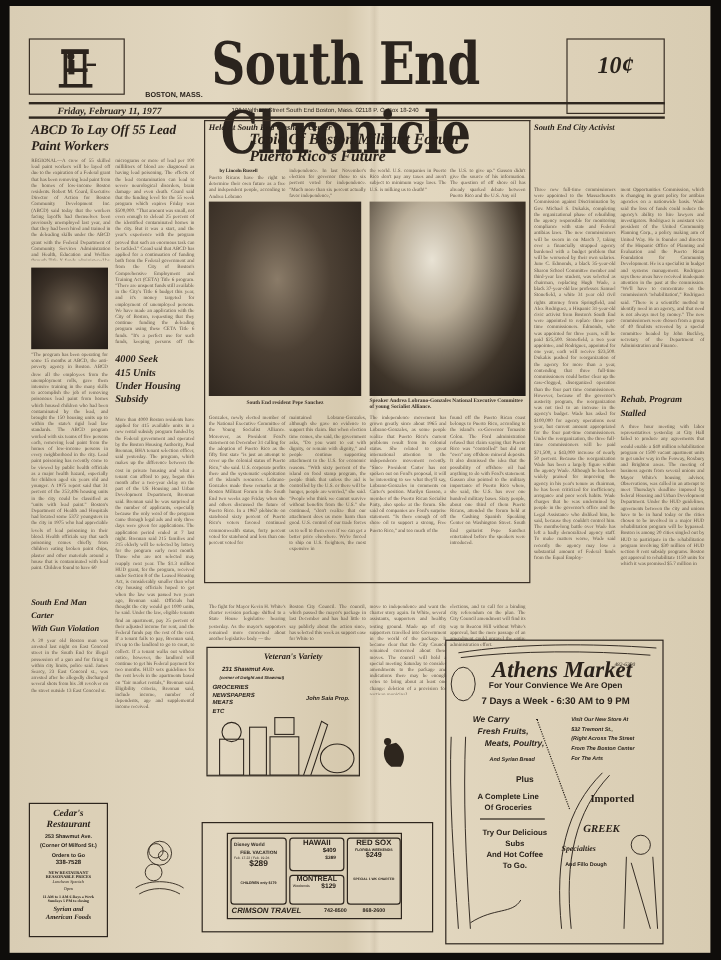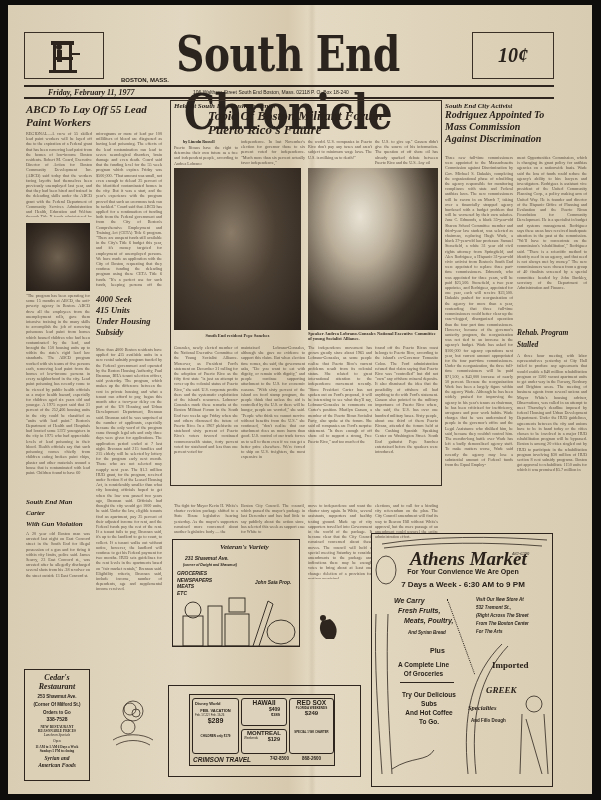--- a/index.html
+++ b/index.html
@@ -8,21 +8,21 @@
   .page {
     position: absolute; left: 8px; top: 5px; width: 584px; height: 789px;
     background: linear-gradient(90deg, #d9cdb4 0%, #e2d7c0 30%, #d6c9ae 48%, #e4d9c2 52%, #ddd1b8 80%, #d8ccb2 100%);
   }
   .fold { position: absolute; left: 300px; top: 0; width: 8px; height: 100%;
     background: linear-gradient(90deg, rgba(0,0,0,0), rgba(120,100,70,0.12), rgba(0,0,0,0)); }
   .abs { position: absolute; }
   
   .mast-box { border: 1px solid #3a3026; }
   .logo-box { left: 16px; top: 27px; width: 80px; height: 47px; }
-  .price-box { left: 464px; top: 27px; width: 82px; height: 47px; }
+  .price-box { left: 464px; top: 27px; width: 82px; height: 63px; }
   .price { font-family: "Liberation Serif", serif; font-weight: bold; font-style: italic; font-size: 20px; text-align:center; line-height: 45px; }
   .title { left: 100px; top: 20px; width: 360px; font-family: "DejaVu Serif", serif; font-weight: bold; font-size: 39px; letter-spacing: -0.5px; color: #2b241e; text-align: center; transform: scaleY(1.25); transform-origin: top; }
   .loc { left: 113px; top: 72px; font-family: "Liberation Sans", sans-serif; font-size: 6px; font-weight: bold; }
   .rule { background: #2f271f; height: 2px; left: 16px; width: 530px; }
   .dateline { left: 40px; top: 83px; font-style: italic; font-weight: bold; font-size: 8px; }
   .address { left: 185px; top: 84px; font-family: "Liberation Sans", sans-serif; font-size: 5px; }
   
   .hl { font-family: "Liberation Serif", serif; font-weight: bold; font-style: italic; color: #2a221b; }
   .kicker { font-style: italic; font-weight: bold; font-size: 7px; }
   .body { font-size: 4.2px; line-height: 5.2px; color: #5a4e40; text-align: justify; overflow: hidden; }
@@ -205,25 +205,20 @@
         <div style="font-size:6px;font-weight:bold;">$249</div>
         <div style="font-size:2.8px;font-weight:bold;margin-top:14px;">SPECIAL 1 WK CHARTER</div>
       </div>
       <div style="position:absolute;left:3px;top:61px;font-family:'Liberation Sans',sans-serif;font-weight:bold;font-style:italic;font-size:6.5px;">CRIMSON TRAVEL</div>
       <div style="position:absolute;left:80px;top:61px;font-family:'Liberation Sans',sans-serif;font-weight:bold;font-size:4.5px;">742-8500</div>
       <div style="position:absolute;left:112px;top:61px;font-family:'Liberation Sans',sans-serif;font-weight:bold;font-size:4.5px;">868-2600</div>
     </div>
   </div>
 
   <div class="abs kicker" style="left:437px;top:97px;">South End City Activist</div>
-  <div class="abs hl" style="left:437px;top:104px;width:148px;font-size:10px;line-height:12px;">
-    <div>Rodriguez Appointed To</div>
-    <div>Mass Commission</div>
-    <div>Against Discrimination</div>
-  </div>
   <div class="abs body" style="left:437px;top:150px;width:68px;height:370px;">Three new full-time commissioners were appointed to the Massachusetts Commission against Discrimination by Gov. Michael S. Dukakis, completing the organizational phase of rebuilding the agency responsible for monitoring compliance with state and Federal antibias laws. The new commissioners will be sworn in on March 7, taking over a financially strapped agency burdened with a budget problem that will be worsened by their own salaries. June C. Edmonds, a black 35-year-old Sharon School Committee member and third-year law student, was selected as chairman, replacing Hugh Wade, a black 37-year-old law professor. Samuel Stonefield, a white 31 year old civil rights attorney from Springfield, and Alex Rodriguez, a Hispanic 31-year-old civic activist from Boston's South End were appointed to replace three part-time commissioners. Edmonds, who was appointed for three years, will be paid $25,500. Stonefield, a two year appointee, and Rodriguez, appointed for one year, each will receive $23,500. Dukakis pushed for reorganization of the agency for more than a year, contending that three full-time commissioners could better clear up the case-clogged, disorganized operation than the four part time commissioners. However, because of the governor's austerity program, the reorganization was not tied to an increase in the agency's budget. Wade has asked for $100,000 for agency operations next year, but current amount appropriated for the four part-time commissioners. Under the reorganization, the three full-time commissioners will be paid $71,500, a $43,000 increase of nearly 50 percent. Because the reorganization Wade has been a largely figure within the agency Wade. Although he has been widely praised for improving the agency in his year's tenure as chairman, he has been criticized for inefficiency, arrogance and poor work habits. Wade charges that he was undermined by people in the governor's office and the Legal Assistance who disliked him, he said, because they couldn't control him. The months-long battle over Wade has left a badly demoralized agency staff. To make matters worse, Wade said recently the agency may lose a substantial amount of Federal funds from the Equal Employ-</div>
   <div class="abs body" style="left:509px;top:150px;width:70px;height:168px;">ment Opportunities Commission, which is changing its grant policy for antibias agencies on a nationwide basis. Wade said the loss of funds could reduce the agency's ability to hire lawyers and investigators. Rodriguez is assistant vice president of the United Community Planning Corp., a policy making arm of United Way. He is founder and director of the Hispanic Office of Planning and Evaluation and the Puerto Rican Foundation for Community Development. He is a specialist in budget and systems management. Rodriguez says these areas have received inadequate attention in the past at the commission. "We'll have to concentrate on the commission's 'rehabilitation'," Rodriguez said. "There is a scientific method to identify need in an agency, and that need is not always met by money." The new commissioners were chosen from a group of 40 finalists screened by a special committee headed by John Buckley, secretary of the Department of Administration and Finance.</div>
 
   <div class="abs hl" style="left:509px;top:322px;width:72px;font-size:7.5px;line-height:12px;">
     <div>Rehab. Program</div>
     <div>Stalled</div>
   </div>
   <div class="abs body" style="left:509px;top:348px;width:70px;height:162px;">A three hour meeting with labor representatives yesterday at City Hall failed to produce any agreements that would enable a $40 million rehabilitation program or 1500 vacant apartment units to get under way in the Fenway, Roxbury and Brighton areas. The meeting of business agents from several unions and Mayor White's housing advisor, Observations, was called in an attempt to meet Thursday's deadline imposed by federal Housing and Urban Development Department. Under the HUD guidelines, agreements between the city and unions have to be in hand today or the cities chosen to be involved in a major HUD rehabilitation program will be bypassed. Boston is among 20 cities singled out by HUD to participate in the rehabilitation program involving $30 million of HUD section 8 rent subsidy programs. Boston got approval to rehabilitate 1150 units for which it was promised $5.7 million in</div>
 
   <div class="abs ad-box" style="left:363px;top:528px;width:182px;height:254px;overflow:hidden;">

